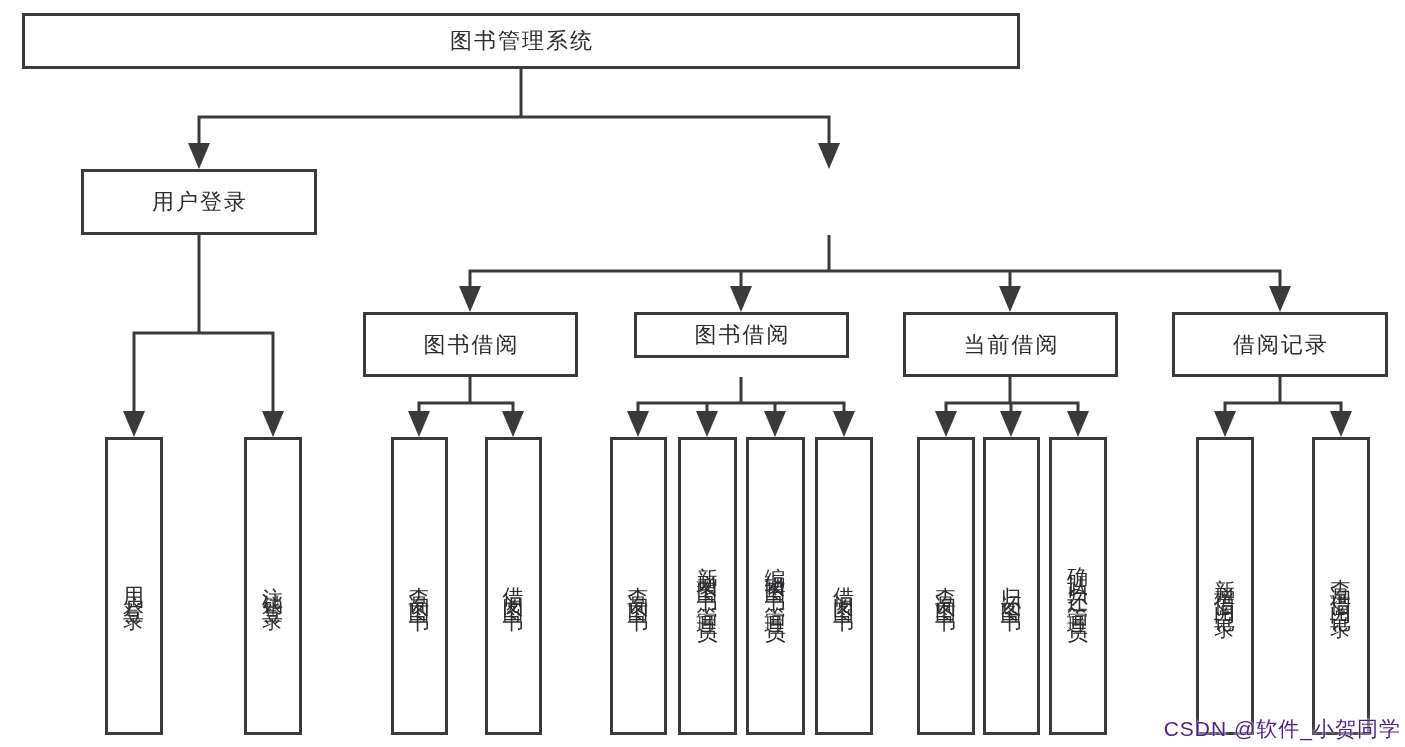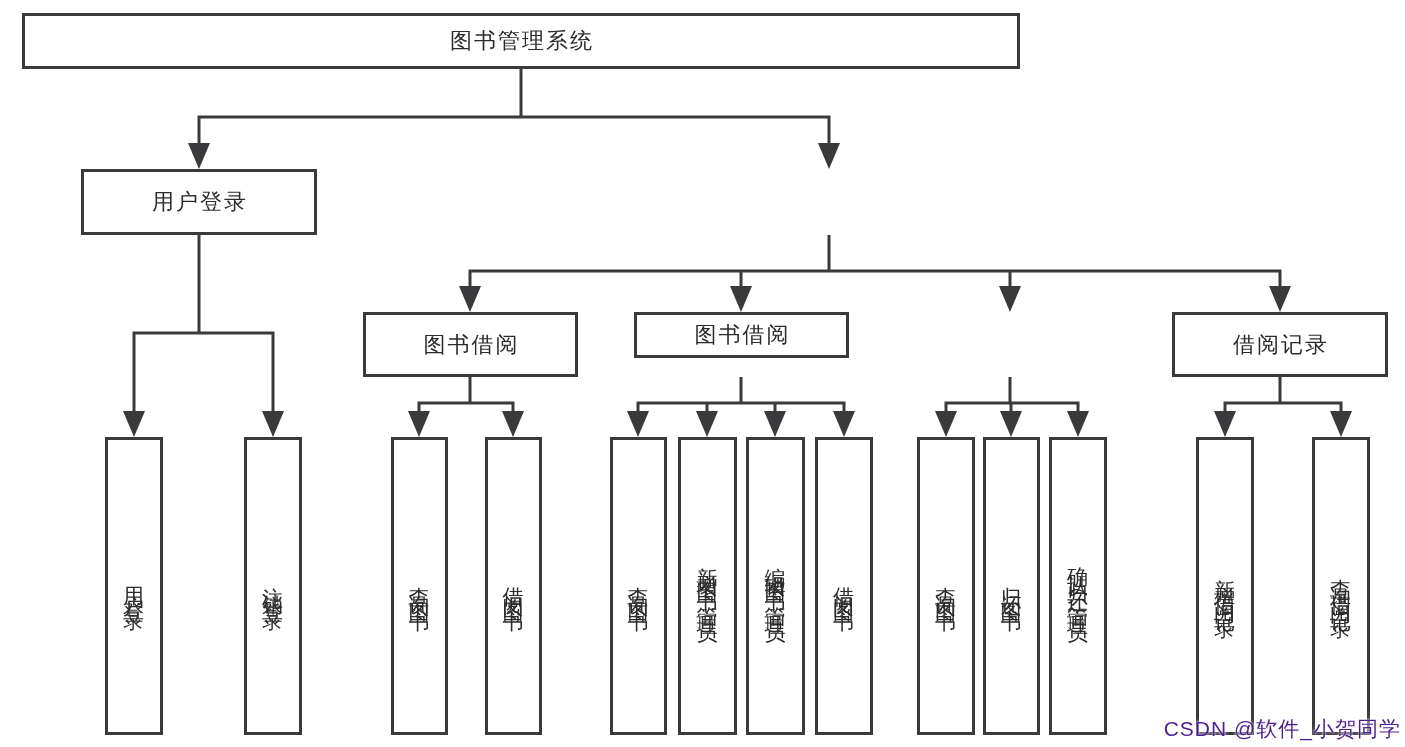--- a/index.html
+++ b/index.html
@@ -83,20 +83,23 @@
   <div class="box" style="left:81px;top:169px;width:236px;height:66px">
     <span class="lbl">用户登录</span>
   </div>
 
   <div class="box" style="left:363px;top:312px;width:215px;height:65px">
     <span class="lbl">图书借阅</span>
   </div>
   <div class="box" style="left:634px;top:312px;width:215px;height:46px">
     <span class="lbl">图书借阅</span>
   </div>
+  <div class="box" style="left:903px;top:312px;width:215px;height:65px">
+    <span class="lbl">当前借阅</span>
+  </div>
   <div class="box" style="left:1172px;top:312px;width:216px;height:65px">
     <span class="lbl">借阅记录</span>
   </div>
 
   <div class="box leaf" style="left:105px;top:437px;width:58px;height:298px">
     <span class="vtext">用户登录</span>
   </div>
   <div class="box leaf" style="left:244px;top:437px;width:58px;height:298px">
     <span class="vtext">注销登录</span>
   </div>

